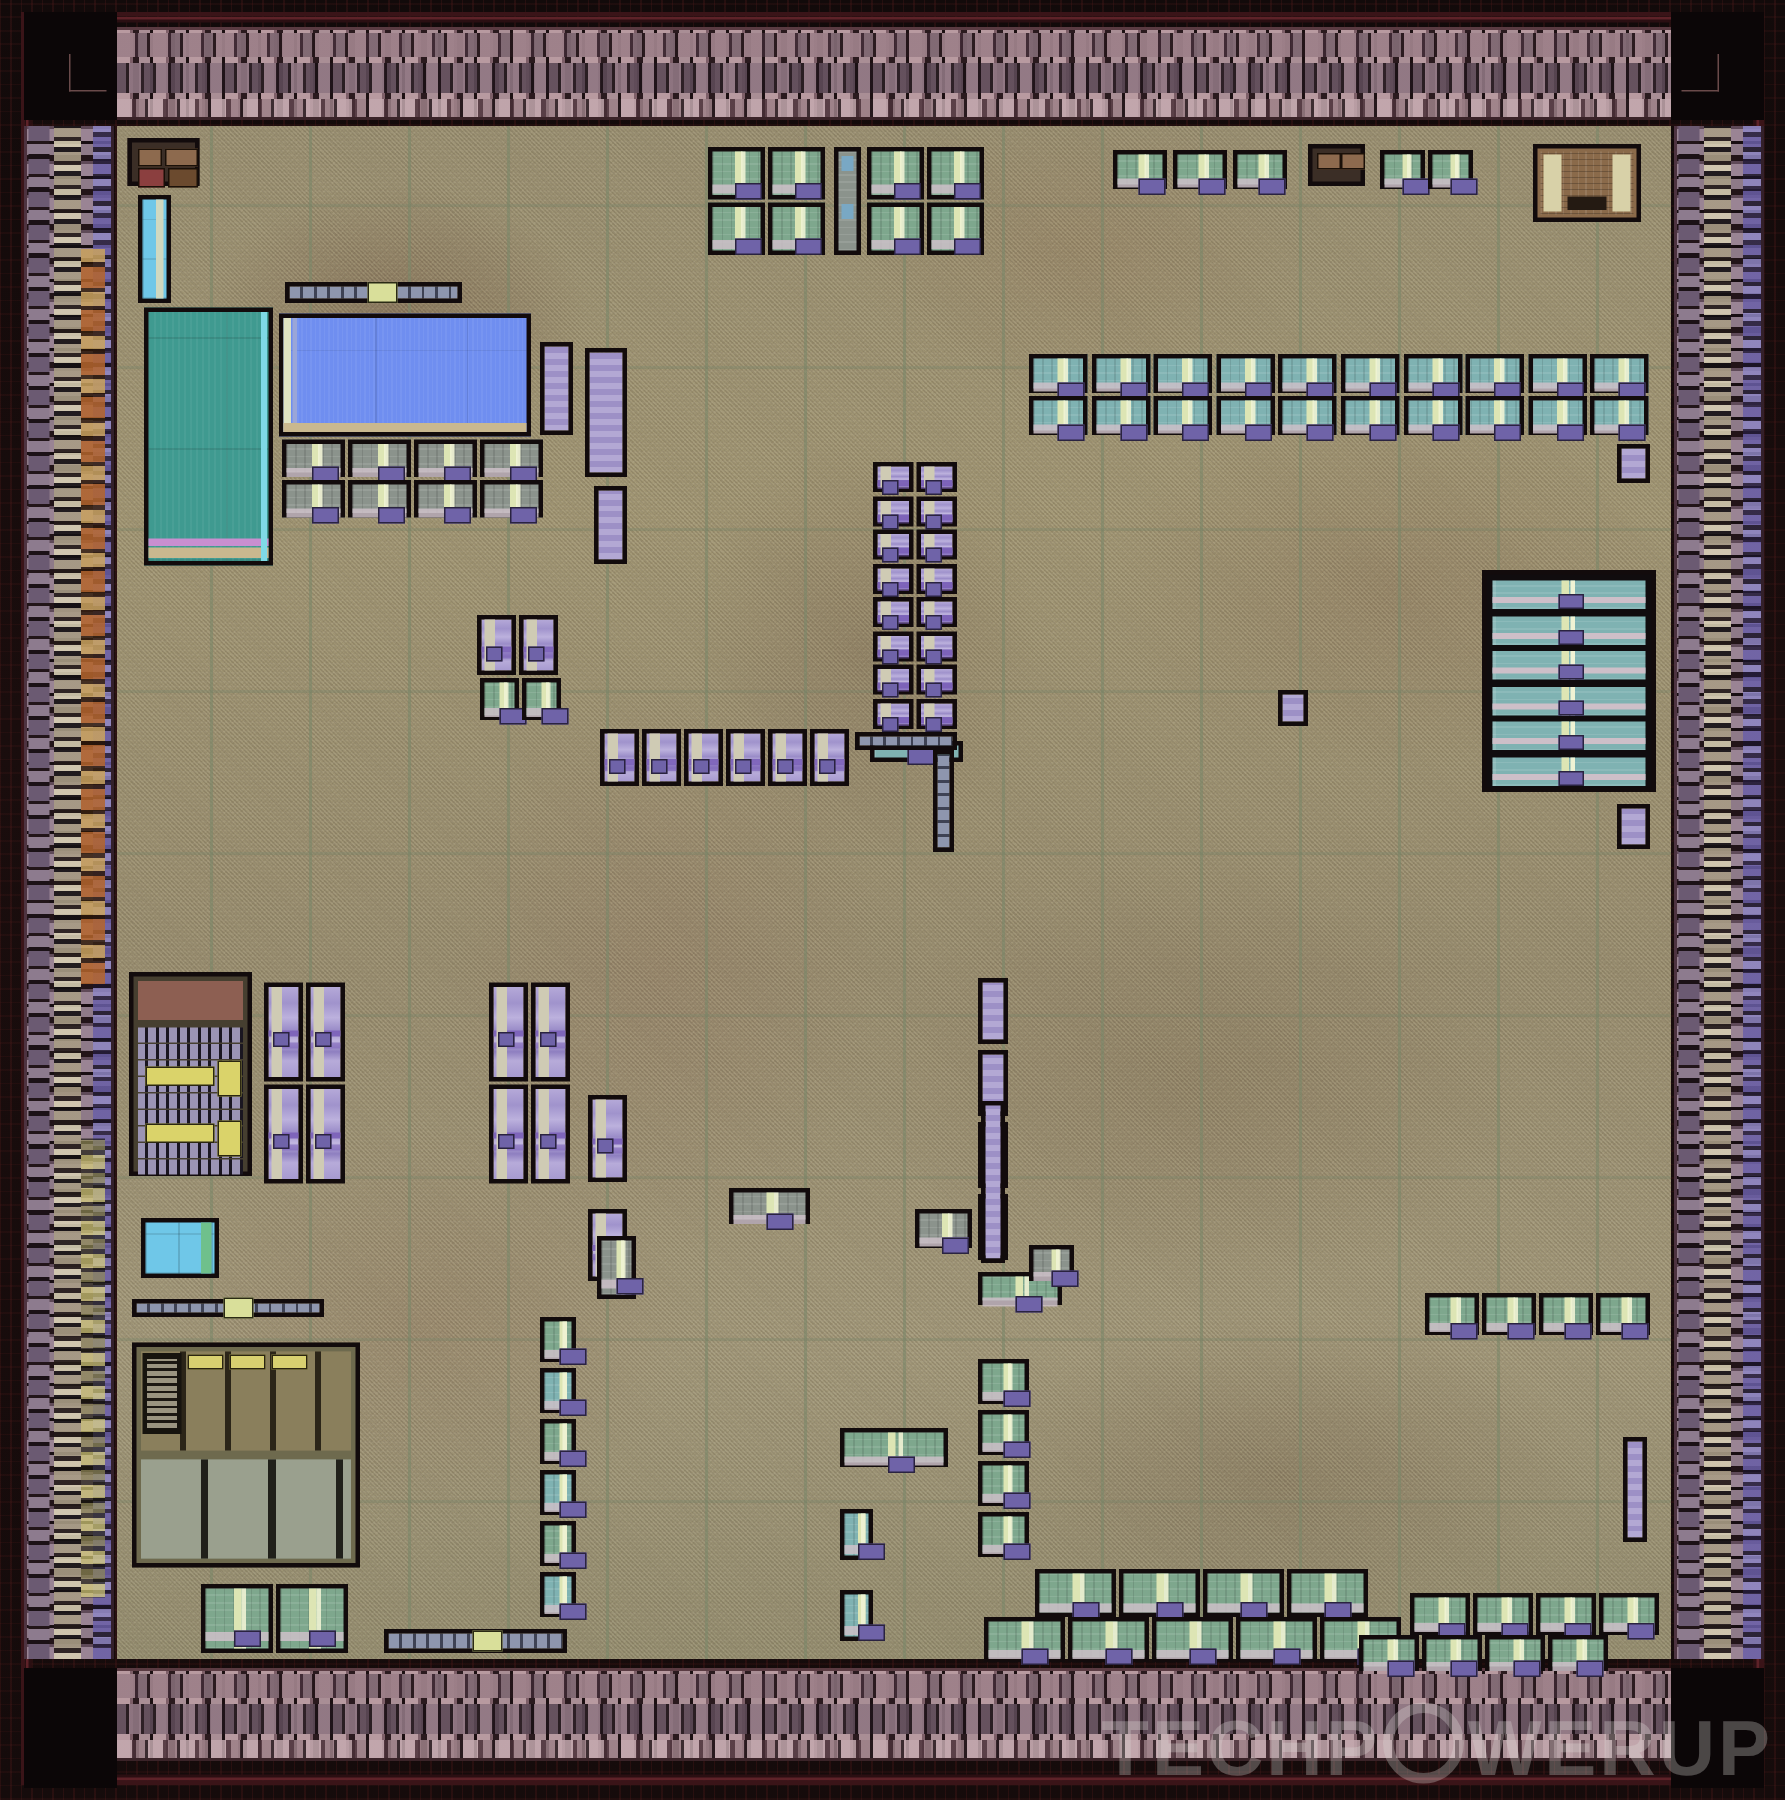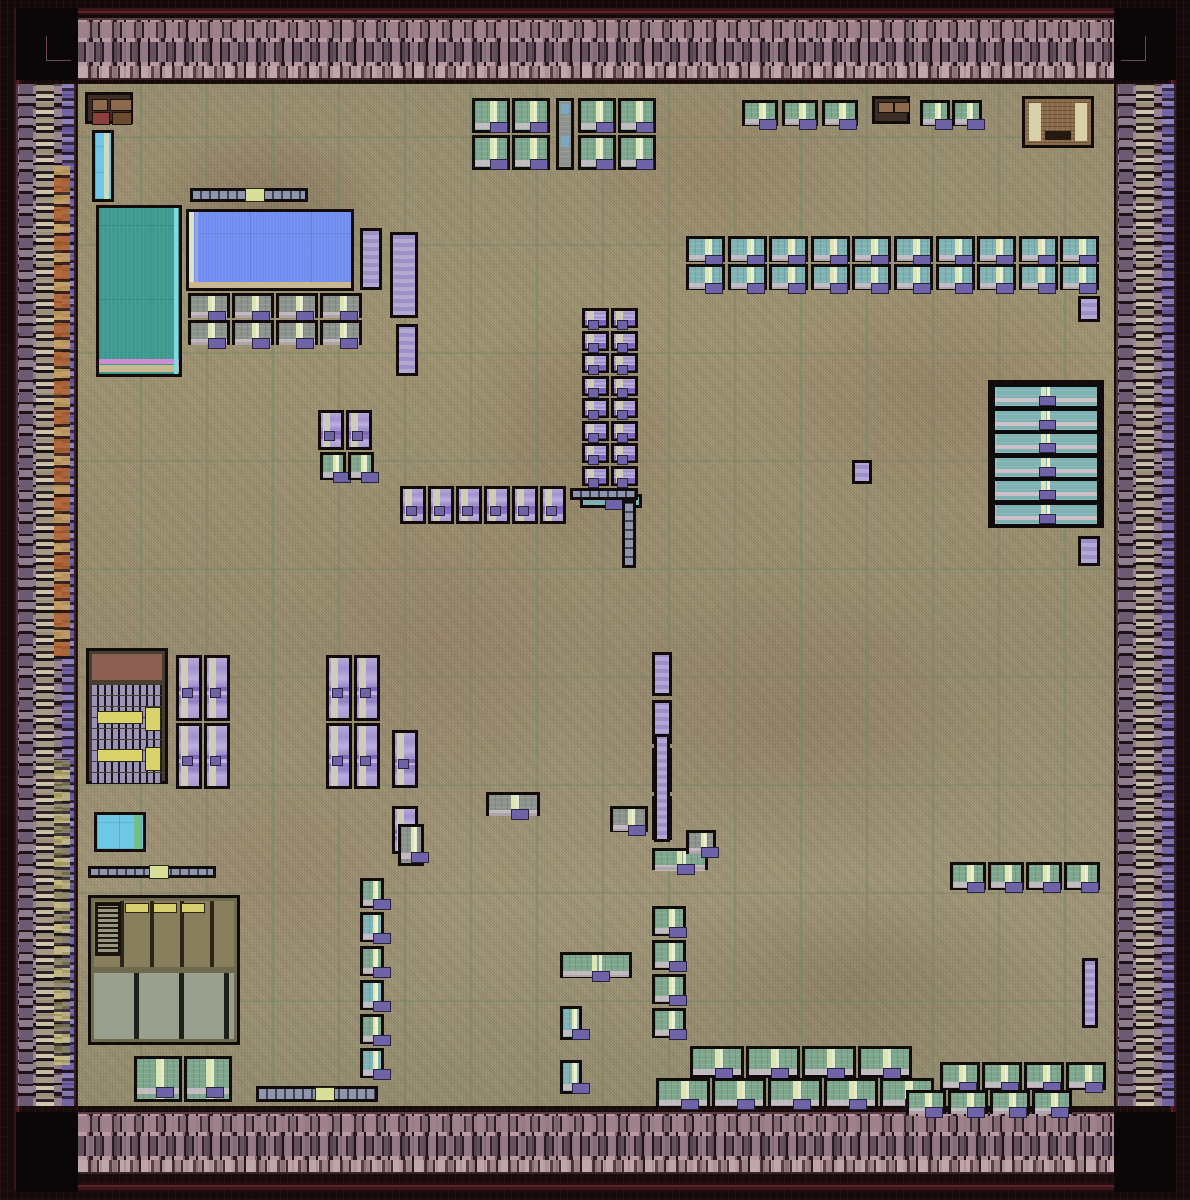--- a/index.html
+++ b/index.html
@@ -1286,13 +1286,16 @@
       <div class="blk sram-green" style="left: 1064px; top: 862px; width: 36px; height: 28px;">
         <div class="m-rowlines" style=""></div>
         <div class="m-collines" style=""></div>
         <div class="m-strip" style="left: 14px;"></div>
         <div class="m-strip2" style="left: 18px;"></div>
         <div class="m-bus" style="top: 17px; background: rgb(205, 191, 200);"></div>
         <div class="m-tap" style="left: 14px; top: 17px;"></div>
       </div>
     </div>
 
+  <div class="watermark">
+    <span>TECHP</span><span class="ring"></span><span>WERUP</span>
+  </div>
 </div>
 
 </body></html>

